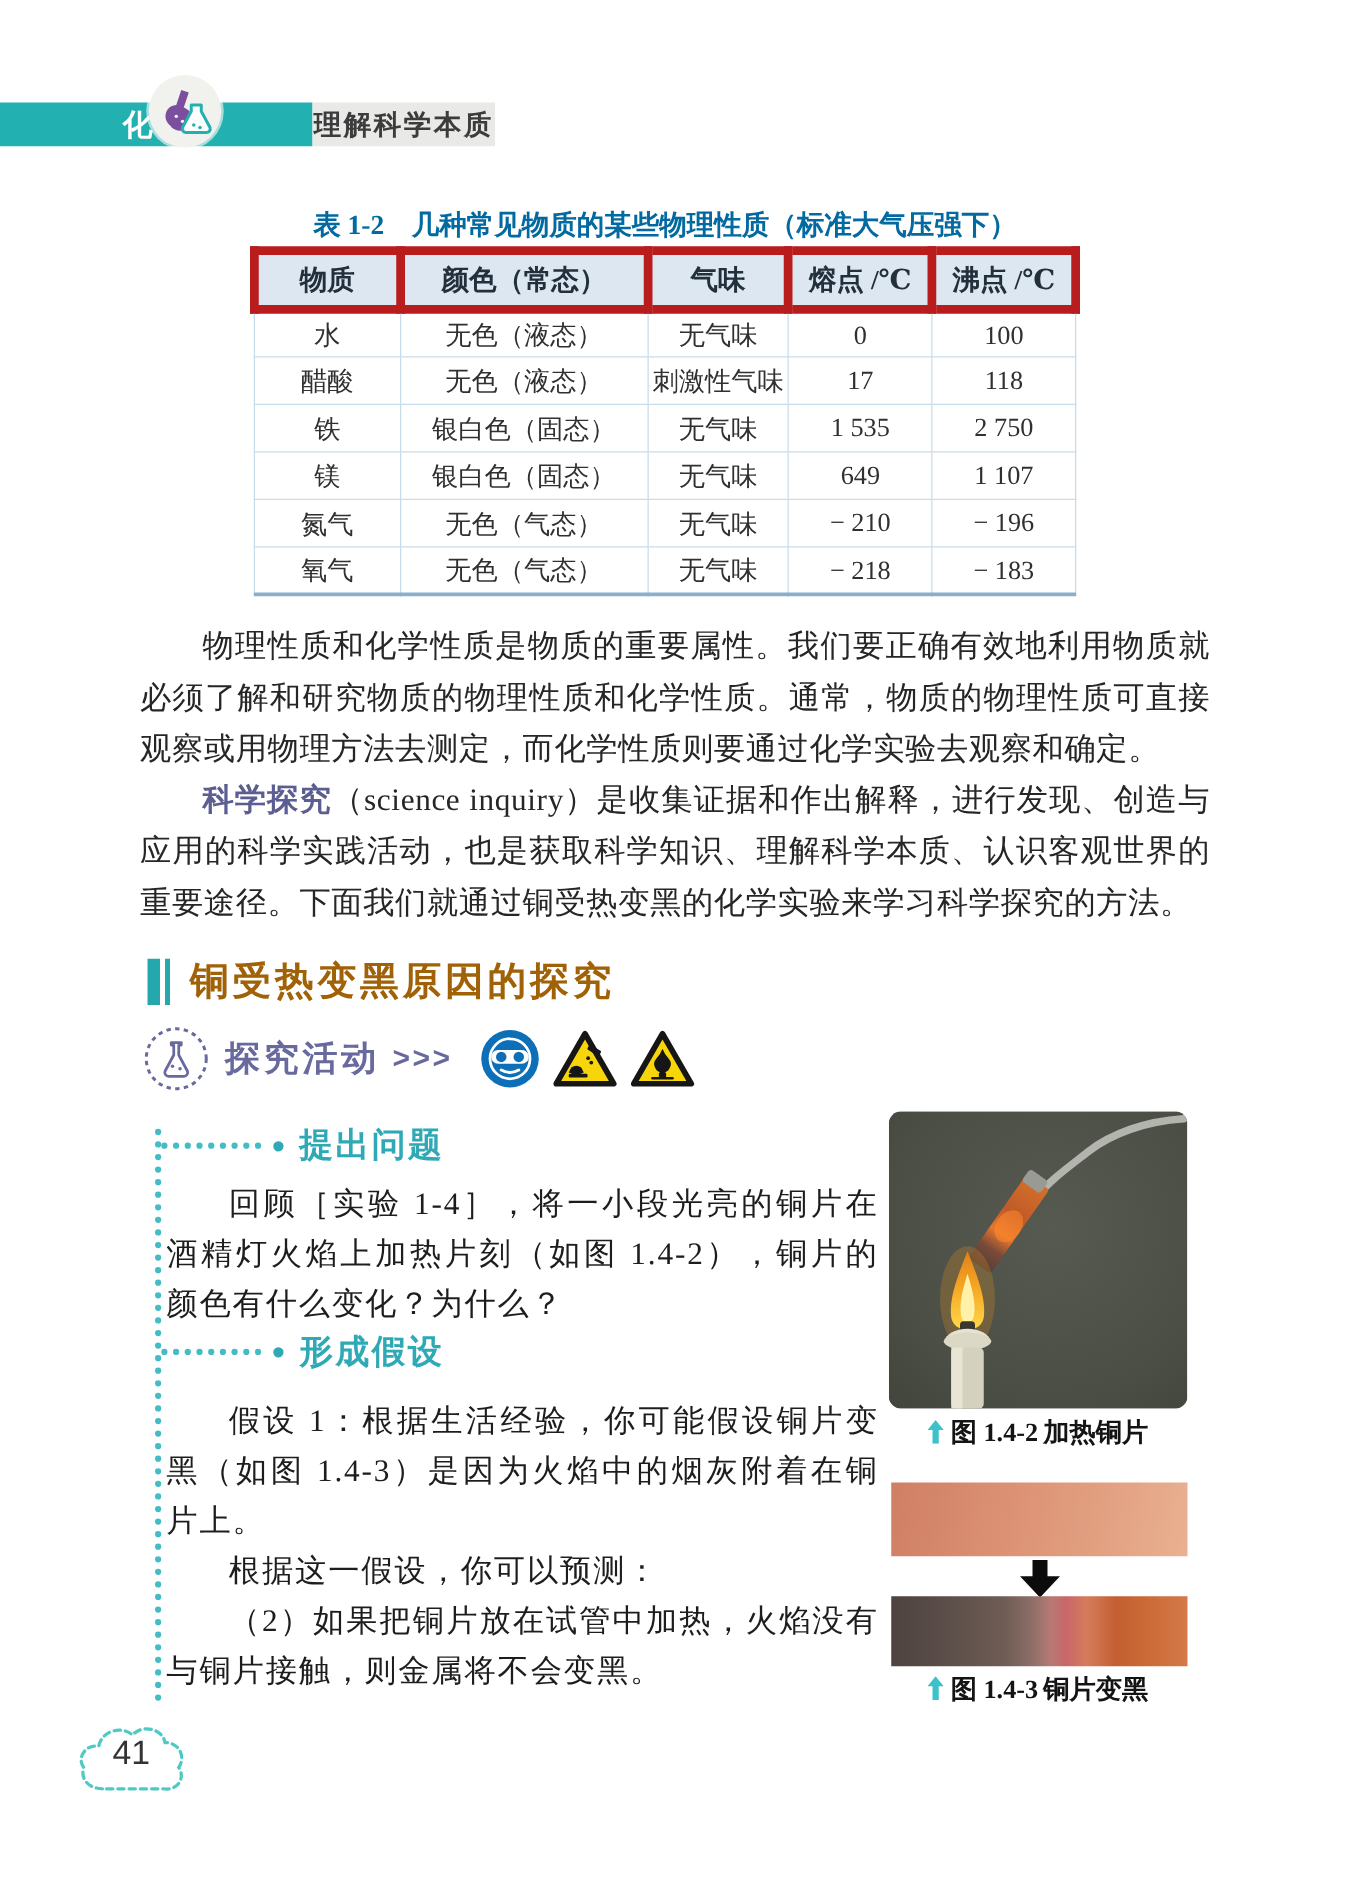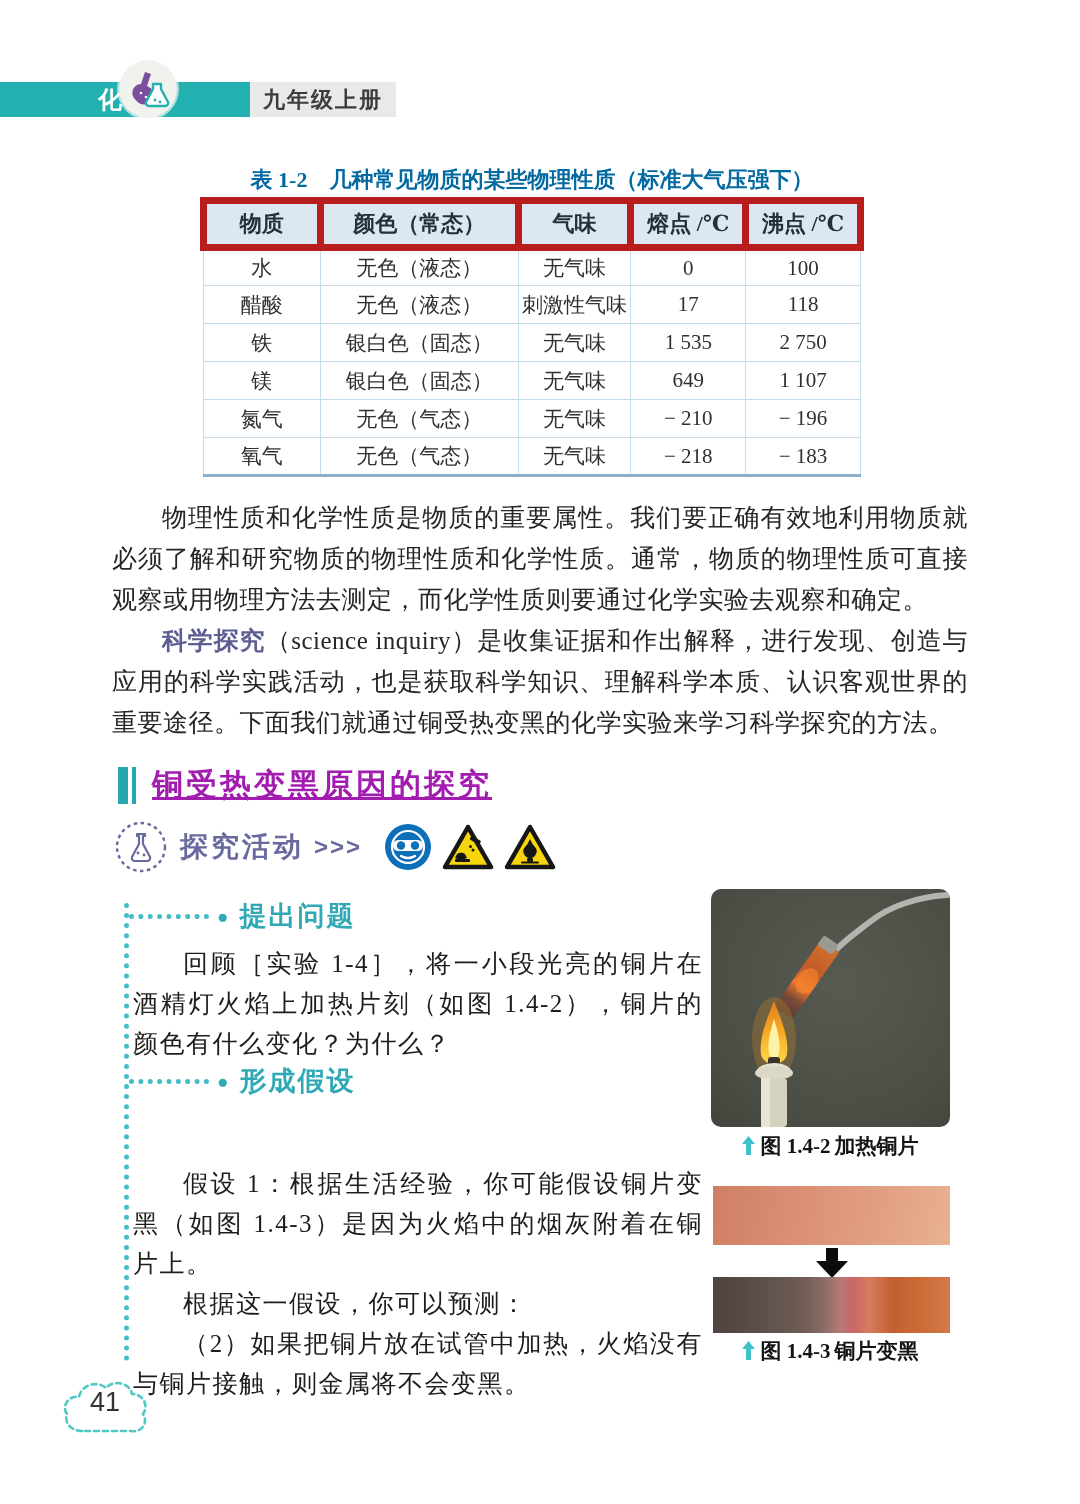--- a/index.html
+++ b/index.html
@@ -51,21 +51,21 @@
   }
   .bodytext p { text-indent:2em; }
   .term { color:#5c5e91; font-weight:bold; }
 
   
   .section-head { position:absolute; top:764px; left:118px; display:flex; align-items:center; }
   .dbar { width:10px; height:37px; background:#25a8ad; }
   .dbar-thin { width:4px; height:37px; background:#25a8ad; margin-left:4px; }
   .section-title {
     margin-left:16px; font-family:"Liberation Sans",sans-serif; font-weight:bold;
-    font-size:31px; color:#a21caf; letter-spacing:3px;text-decoration:underline;
+    font-size:31px; color:#a16207; letter-spacing:3px;
   }
 
   
   .activity { position:absolute; top:820px; left:114px; display:flex; align-items:center; }
   .activity-label {
     margin-left:12px; font-family:"Liberation Sans",sans-serif; font-weight:bold;
     font-size:28px; color:#686a9e; letter-spacing:3px;
   }
   .activity-arrows {
     margin-left:10px; margin-right:22px; font-family:"Liberation Sans",sans-serif;
@@ -82,21 +82,21 @@
   .inq-title { font-family:"Liberation Sans",sans-serif; font-weight:bold; font-size:27px;
     color:#2fa9b6; letter-spacing:2px; }
   .q-head { top:899px; }
   .h-head { top:1064px; }
   .kai {
     position:absolute; left:133px; width:570px; font-size:25px; line-height:40px;
     letter-spacing:1.5px; text-align:justify; color:#1d1d1d;
   }
   .kai p { text-indent:2em; }
   .q-text { top:944px; }
-  .h-text { top:1164px; }
+  .h-text { top:1118px; }
 
   
   .fig-photo { position:absolute; left:711px; top:889px; width:239px; height:238px;
     border-radius:10px; overflow:hidden; }
   .figcap { position:absolute; left:705px; width:250px; text-align:center;
     font-weight:bold; font-size:21px; color:#141414; }
   .figcap-1 { top:1132px; }
   .figcap-2 { top:1337px; }
   .figcap .cap-arrow { display:inline-block; vertical-align:-2px; margin-right:6px; }
   .figcap .cap-name { margin-left:4px; }
@@ -114,21 +114,21 @@
     font-family:"Liberation Sans",sans-serif; font-size:27px; color:#333; }
 </style>
 </head>
 <body>
 
 <div class="header-bar">
   <div class="header-teal">
     <span>化学</span>
   </div>
   <div class="header-gray">
-    <span>九年级上册</span>
+    <span>理解科学本质</span>
   </div>
 </div>
 <div class="logo-circle">
   <svg width="46" height="46" viewBox="0 0 46 46">
     <path d="M20 6 l6 2 -4 12 a9 9 0 1 1 -6 -2 z" fill="#7b4f9e"></path>
     <circle cx="19" cy="29" r="9.5" fill="#7b4f9e"></circle>
     <circle cx="16" cy="27" r="1.3" fill="#fff"></circle>
       <circle cx="21" cy="31" r="1.3" fill="#fff"></circle>
     <path d="M28 18 h8 v5 l7 13 a3 3 0 0 1 -3 4 h-16 a3 3 0 0 1 -3 -4 l7 -13 z" fill="#ffffff" stroke="#23b0b0" stroke-width="2.4" stroke-linejoin="round"></path>
     <circle cx="30" cy="34" r="1.4" fill="#23b0b0"></circle>

